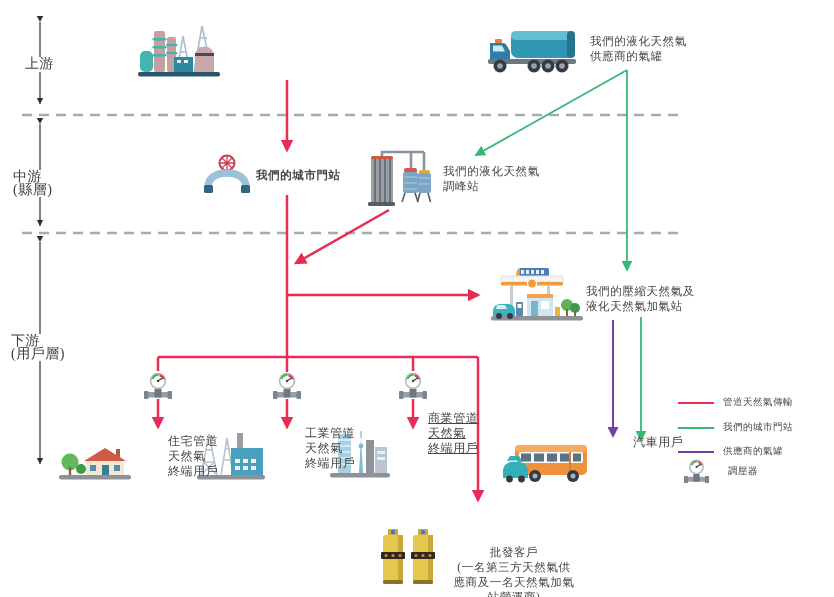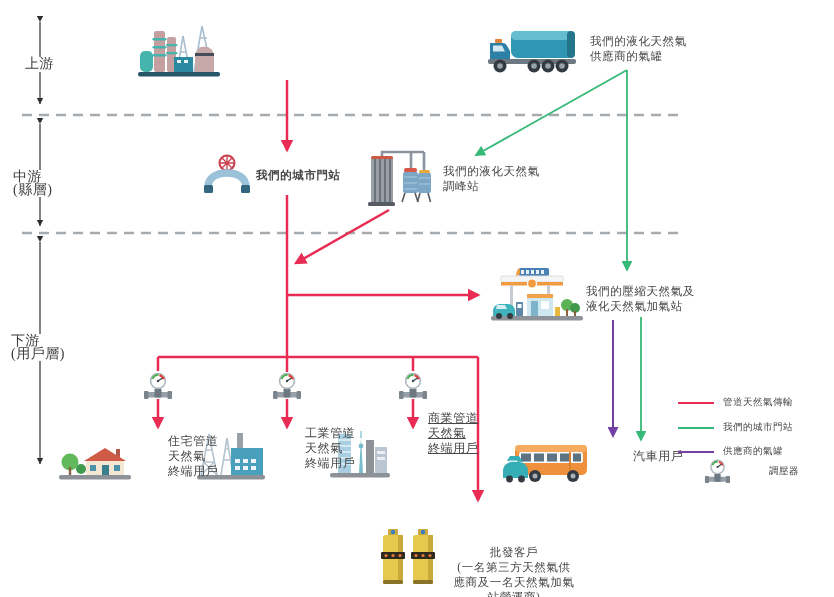--- a/index.html
+++ b/index.html
@@ -339,40 +339,40 @@
 液化天然氣加氣站</div>
   <div class="lbl end-user" style="left:132px;top:434px;">住宅管道
 天然氣
 終端用戶</div>
   <div class="lbl end-user" style="left:269px;top:426px;">工業管道
 天然氣
 終端用戶</div>
   <div class="lbl end-user" style="left:392px;top:411px;text-decoration:underline;">商業管道
 天然氣
 終端用戶</div>
-  <div class="lbl end-user" style="left:597px;top:449px;">汽車用戶</div>
+  <div class="lbl end-user" style="left:597px;top:435px;">汽車用戶</div>
   <div class="lbl center" style="left:440px;top:545px;width:148px;">批發客戶
 (一名第三方天然氣供
 應商及一名天然氣加氣
 站營運商)</div>
 
   <div>
     <div class="legend-row" style="left:678px;top:396px;">
       <span class="legend-swatch sw-pipeline"></span>
       <span class="legend-label">管道天然氣傳輸</span>
     </div>
     <div class="legend-row" style="left:678px;top:421px;">
       <span class="legend-swatch sw-lng"></span>
       <span class="legend-label">我們的城市門站</span>
     </div>
     <div class="legend-row" style="left:678px;top:445px;">
       <span class="legend-swatch sw-cng"></span>
       <span class="legend-label">供應商的氣罐</span>
     </div>
-    <div class="legend-row" style="left:699px;top:458px;gap:20px;">
+    <div class="legend-row" style="left:678px;top:458px;">
       <svg width="27" height="26" viewBox="0 0 30 29" style="margin-right:18px;margin-left:5px;">
         <rect x="1" y="21" width="28" height="5.5" rx="1" fill="#97a0a8"></rect>
         <rect x="1" y="20" width="4.5" height="8" rx="1" fill="#7b858e"></rect>
         <rect x="24.5" y="20" width="4.5" height="8" rx="1" fill="#7b858e"></rect>
         <rect x="11.5" y="17.5" width="7" height="9" rx="1" fill="#6e7880"></rect>
         <circle cx="15" cy="10" r="8.2" fill="#aeb6bd"></circle>
           <circle cx="15" cy="10" r="6.6" fill="#fff"></circle>
         <path d="M9.5 8 a6 6 0 0 1 6-4" stroke="#4caf50" stroke-width="2" fill="none"></path>
         <path d="M16.5 4.2 a6 6 0 0 1 4.3 4" stroke="#e53935" stroke-width="2" fill="none"></path>
         <path d="M15 10 L19.5 7" stroke="#37474f" stroke-width="1.4"></path>

